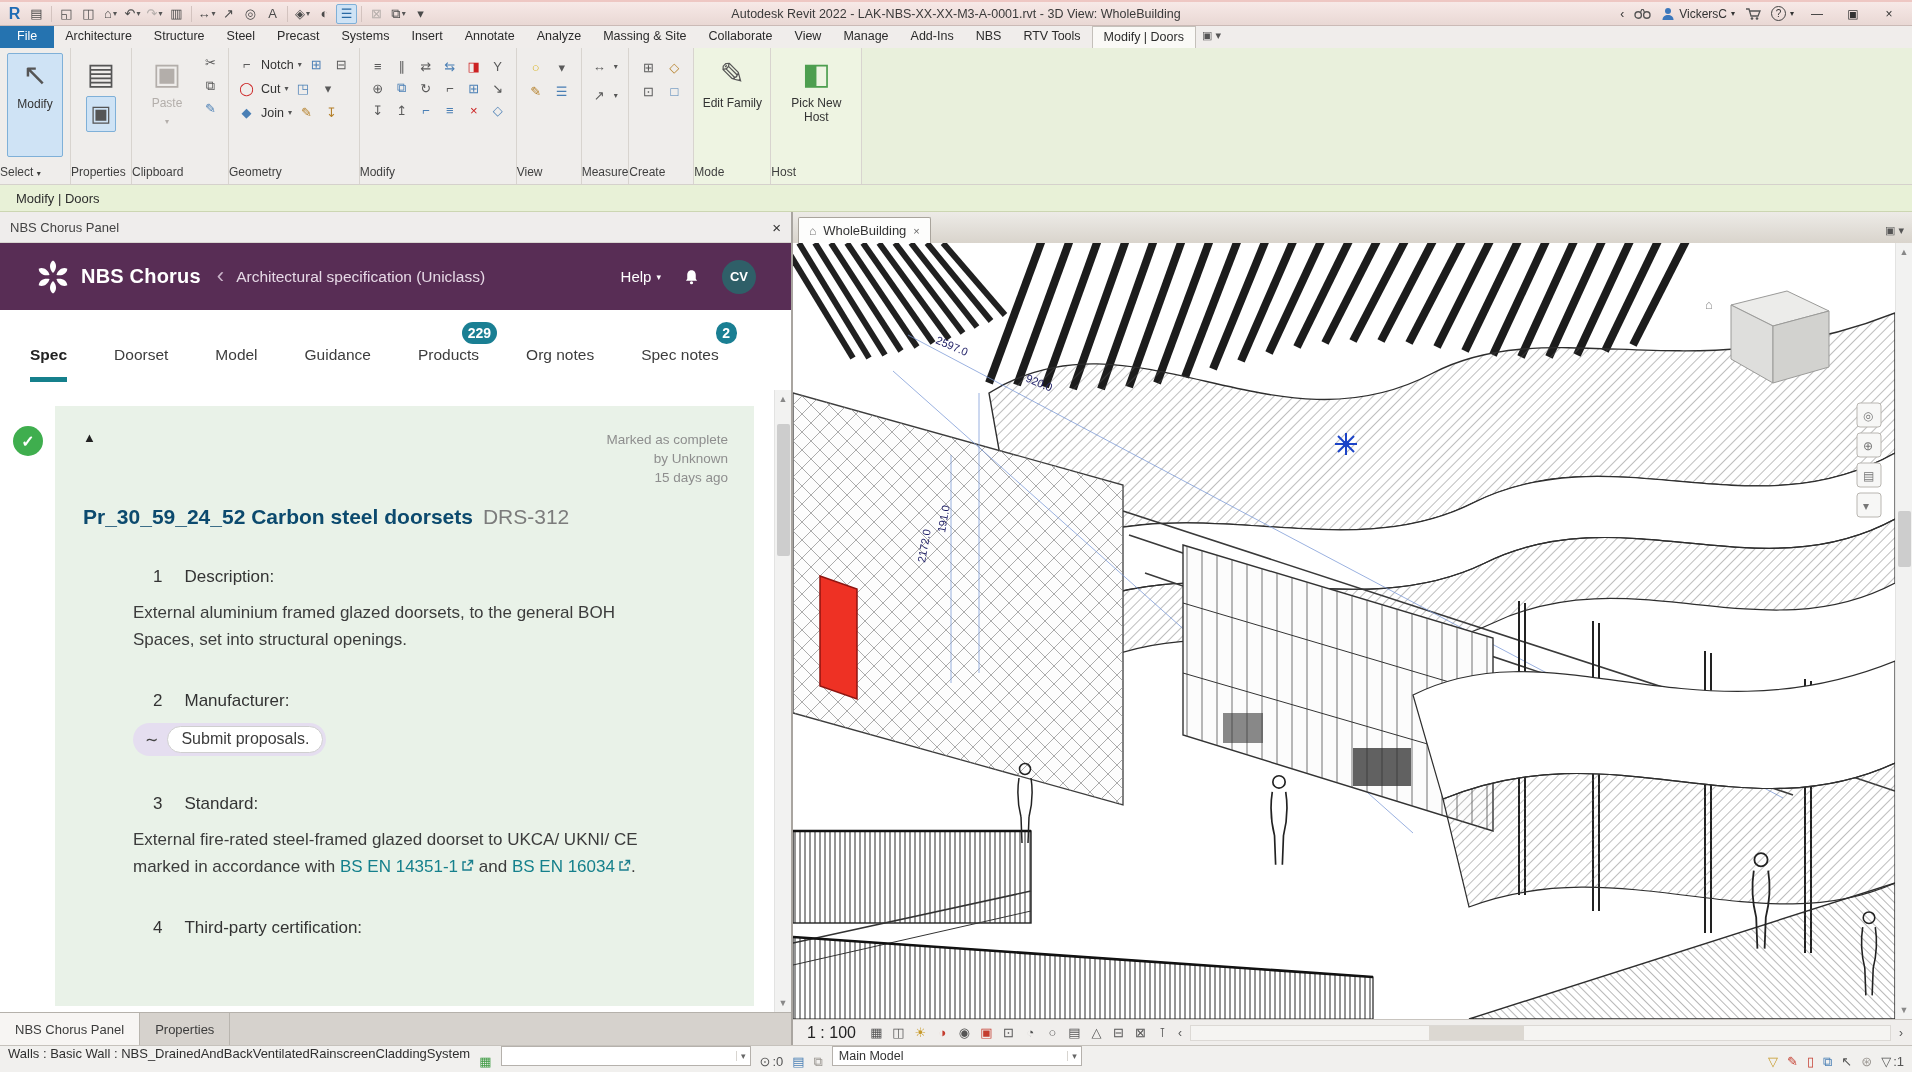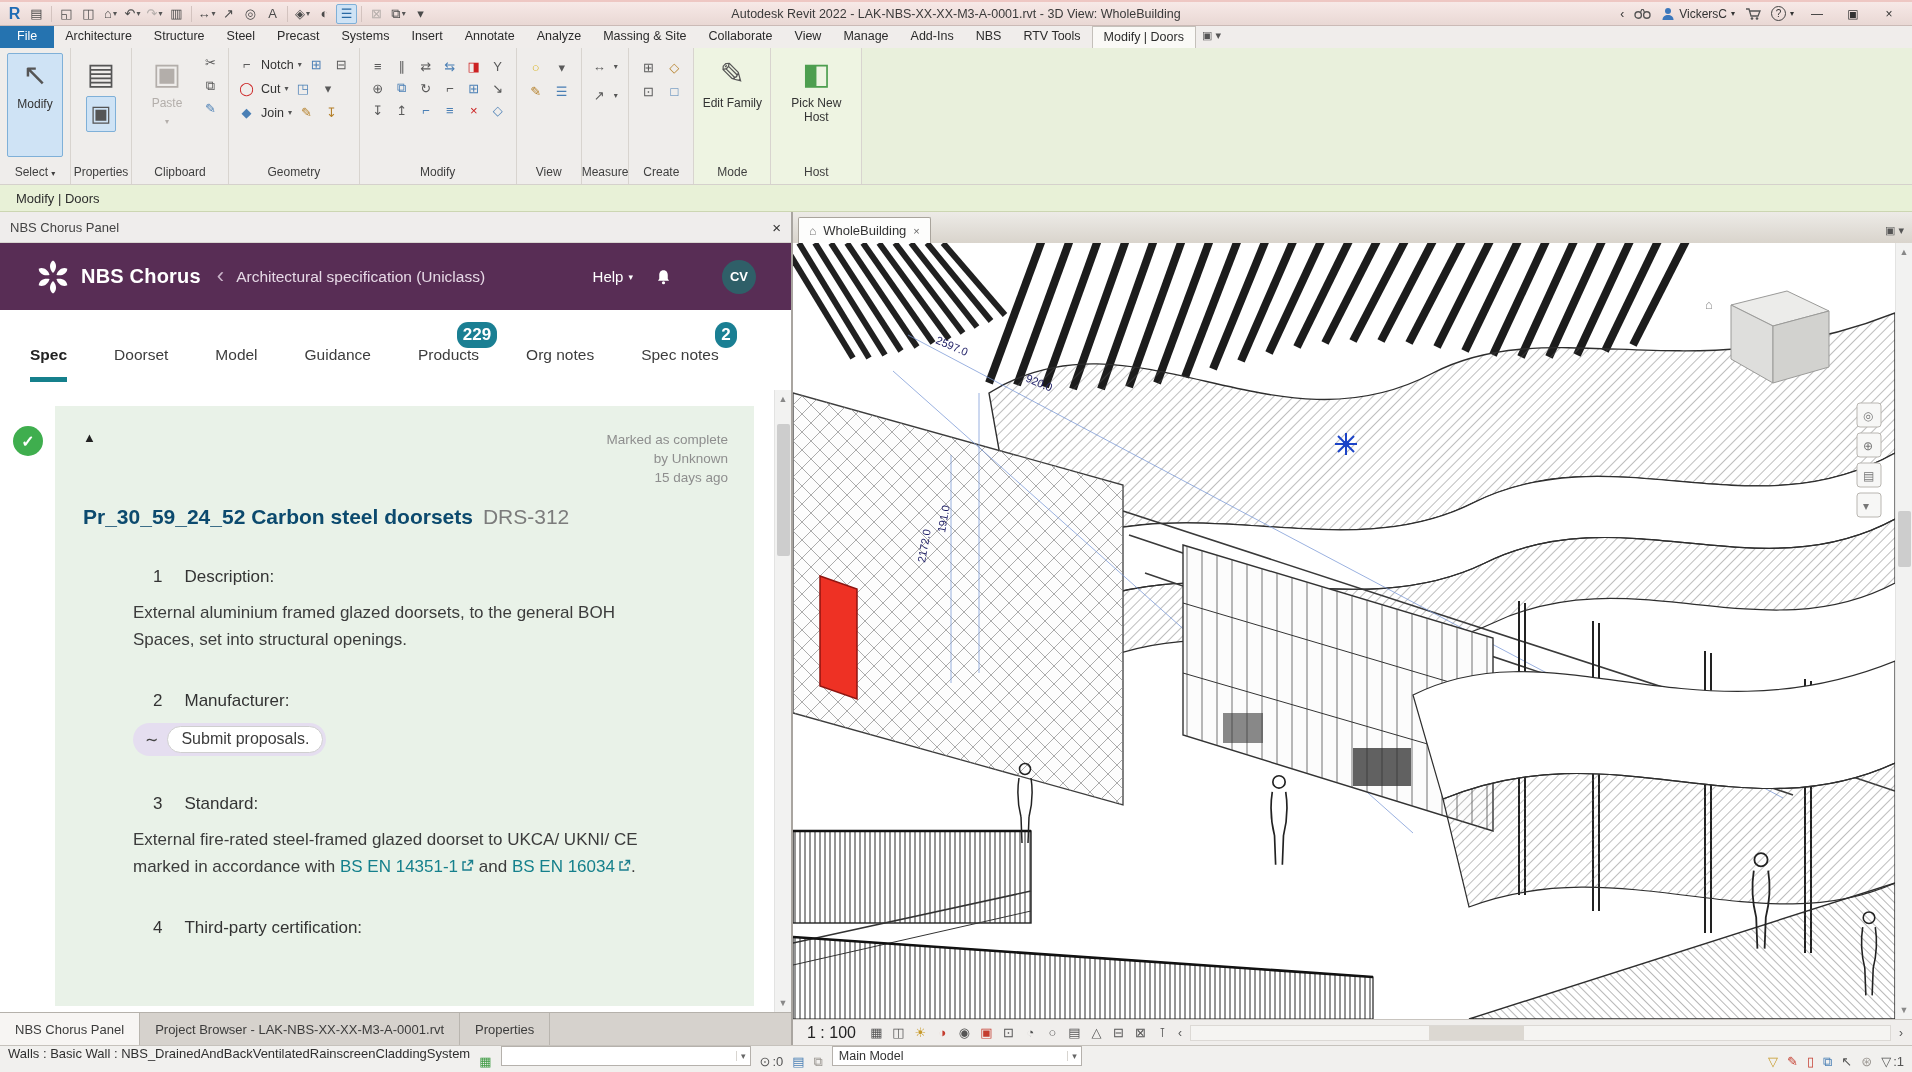--- a/index.html
+++ b/index.html
@@ -25,21 +25,21 @@
   .ribbon-tabs { height:22px; background:#f0edeb; display:flex; align-items:stretch; font-size:12.5px; }
   .rtab { padding:3px 11px; color:#2b2b2b; white-space:nowrap; }
   .rtab.file { background:#2573b0; color:#fff; padding:3px 17px; }
   .rtab.active { background:#faf9f6; border:1px solid #c4c0ba; border-bottom:none; }
   .ribbon-toggle { margin-left:6px; color:#555; font-size:11px; padding-top:3px; }
 
   
   .ribbon { height:137px; background:#efedeb; border-bottom:1px solid #d5d1cc; display:flex; }
   .panel { display:flex; flex-direction:column; border-right:1px solid #d8d4cf; }
   .panel-body { flex:1; display:flex; align-items:flex-start; padding:5px 7px 0 7px; gap:5px; }
-  .panel-label { height:19px; font-size:12px; color:#3f3f3f; text-align:center; padding-bottom:3px; white-space:nowrap; }
+  .panel-label { height:19px; font-size:12px; color:#3f3f3f; padding-bottom:3px; white-space:nowrap; }
   .panel.ctx, .panel.ctx .panel-label { background:#eef4e2; }
   .ribbon-fill { flex:1; background:#e9f0dc; }
   .bigbtn { display:flex; flex-direction:column; align-items:center; justify-content:flex-start; width:56px; padding-top:4px; gap:5px; }
   .bigbtn .ic { font-size:30px; line-height:34px; color:#555; }
   .bigbtn .lb { font-size:12px; color:#333; text-align:center; line-height:14px; }
   .bigbtn.hl { background:#cfe3f5; border:1px solid #7fb0d8; border-radius:2px; height:104px; }
   .bigbtn.dim .ic, .bigbtn.dim .lb { color:#b3aeaa; }
   .icol { display:flex; flex-direction:column; gap:4px; }
   .si { width:21px; height:19px; display:inline-flex; align-items:center; justify-content:center; font-size:13px; color:#5a5a5a; }
   .si.red { color:#cc2222; } .si.blue { color:#4a7fb5; } .si.amber { color:#b5802a; } .si.yellow { color:#d8b21a; }
@@ -59,27 +59,27 @@
   
   .nbs-titlebar { height:31px; background:#efedec; border-bottom:1px solid #d8d4d0; display:flex; align-items:center; font-size:13px; color:#444; padding:0 10px; }
   .nbs-close { margin-left:auto; font-size:15px; color:#333; }
   .nbs-header { height:67px; background:#582d55; display:flex; align-items:center; padding:0 35px; color:#fff; }
   .brand { font-size:20px; font-weight:bold; margin-left:10px; letter-spacing:.2px; }
   .back { font-size:22px; color:#c9b3c9; margin:0 12px 2px 16px; }
   .crumb { font-size:15.5px; color:#e6d9e6; }
   .hdr-right { margin-left:auto; display:flex; align-items:center; gap:22px; }
   .help { font-size:15px; display:flex; align-items:center; gap:5px; }
   .help .dd { font-size:9px; }
-  .avatar { width:34px; height:34px; border-radius:50%; background:#2f5f68; color:#fff; font-size:13px; font-weight:bold; display:flex; align-items:center; justify-content:center;margin-left:28px; }
+  .avatar { width:34px; height:34px; border-radius:50%; background:#2f5f68; color:#fff; font-size:13px; font-weight:bold; display:flex; align-items:center; justify-content:center; }
 
   .nbs-tabs { height:80px; background:#fff; display:flex; align-items:flex-start; padding:36px 0 0 30px; gap:47px; position:relative; }
   .ntab { position:relative; font-size:15.5px; color:#3d3d3d; padding-bottom:24px; white-space:nowrap; }
   .ntab.active { font-weight:bold; color:#222; }
   .ntab.active::after { content:""; position:absolute; left:0; right:0; bottom:6px; height:5px; background:#15808c; }
-  .badge { position:absolute; top:-24px; right:-18px; background:#1a7f93; color:#fff; font-size:17px; font-weight:bold; border-radius:11px; padding:3px 6px; min-width:21px; text-align:center; }
+  .badge { position:absolute; top:-24px; right:-18px; background:#1a7f93; color:#fff; font-size:14px; font-weight:bold; border-radius:11px; padding:3px 6px; min-width:21px; text-align:center; }
 
   .nbs-content { flex:1; display:flex; overflow:hidden; background:#fff; position:relative; }
   .spec-scroll { flex:1; position:relative; overflow:hidden; }
   .check { position:absolute; left:13px; top:36px; width:30px; height:30px; border-radius:50%; background:#3fae4e; color:#fff; font-size:16px; font-weight:bold; display:flex; align-items:center; justify-content:center; }
   .card { margin:16px 20px 0 55px; background:#e9f2e8; padding:24px 26px 30px 20px; min-height:600px; }
   .card-head { display:flex; }
   .collapse { font-size:13px; color:#222; margin-left:8px; }
   .status-lines { margin-left:auto; text-align:right; font-size:13.5px; color:#8e8e8e; line-height:19px; }
   .spec-title { margin:18px 0 0 8px; font-size:21px; }
   .spec-title .strong { font-weight:bold; color:#0c4a6e; }
@@ -497,21 +497,20 @@
       <div class="vscroll">
         <span class="arr">▲</span>
         <span class="thumb" style="height:132px; margin-top:16px"></span>
         <span class="track"></span>
         <span class="arr">▼</span>
       </div>
     </div>
 
     <div class="bottom-tabs">
       <span class="btab active">NBS Chorus Panel</span>
-      <span class="btab">Project Browser - LAK-NBS-XX-XX-M3-A-0001.rvt</span>
       <span class="btab">Properties</span>
     </div>
   </div>
 
   <div class="rightcol">
     <div class="view-tabs">
       <div class="vtab">
         <span class="hico">⌂</span>
         <span>WholeBuilding</span>
         <span class="x">×</span>

